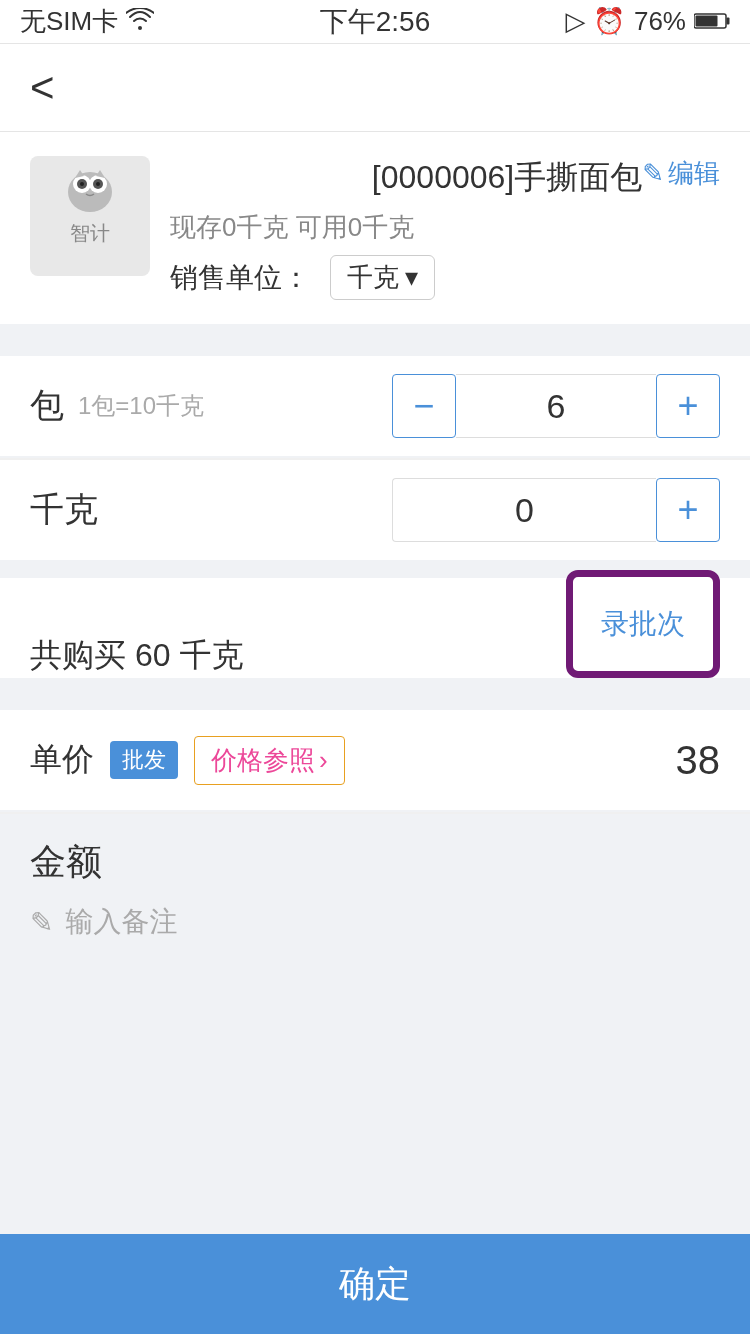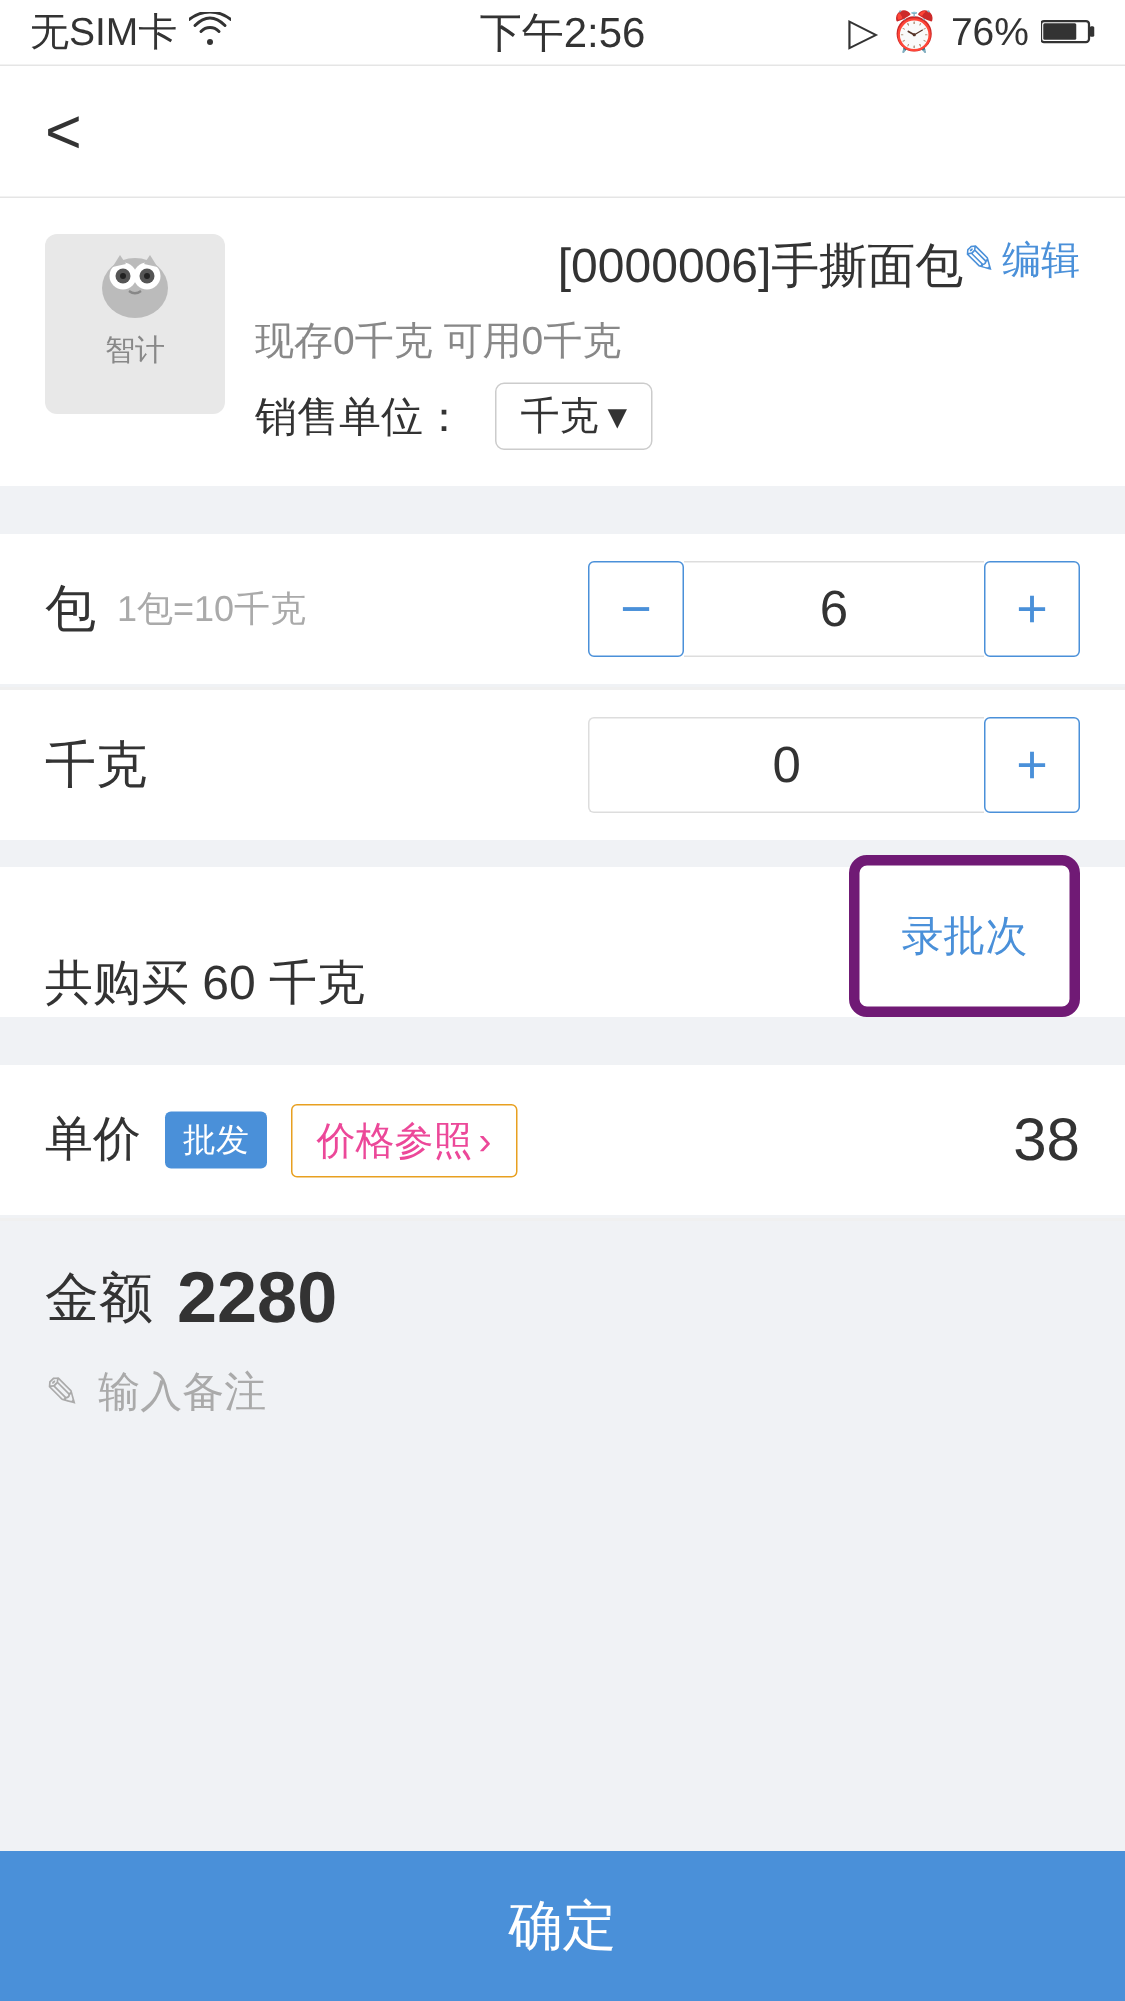--- a/index.html
+++ b/index.html
@@ -451,21 +451,20 @@
     </div>
     <span class="price-value">38</span>
   </div>
 </div>
 
 <div class="separator" style="height:2px;background:#f0f0f0;"></div>
 
 <div class="amount-section">
   <div class="amount-row">
     <span>金额</span>
-    <span class="amount-value">2280</span>
   </div>
   <div class="remark-row">
     <span>✎</span>
     <span>输入备注</span>
   </div>
 </div>
 
 <div class="bottom-spacer"></div>
 
 <div class="confirm-section">

